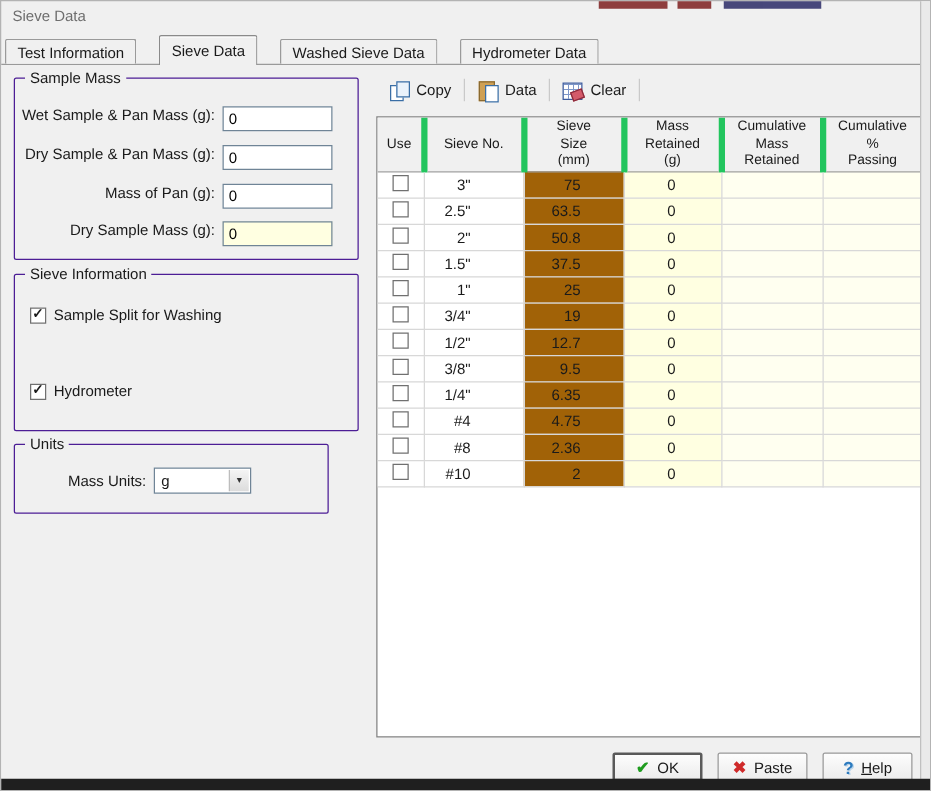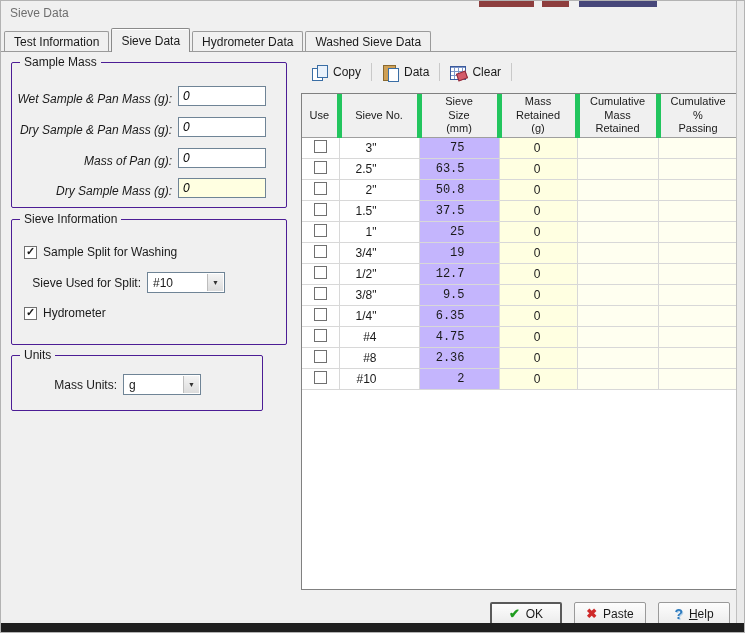--- a/index.html
+++ b/index.html
@@ -23,21 +23,21 @@
   .artifact .a1 { left: 0;   width: 55px; background: #7d2020; }
   .artifact .a2 { left: 63px; width: 27px; background: #7d2020; }
   .artifact .a3 { left: 100px; width: 78px; background: #2a2a66; }
 
   .titlebar {
     position: absolute; top: 0; left: 0; right: 8px; height: 26px;
     padding: 5px 0 0 9px; color: #6e6e6e;
   }
   .tabstrip {
     position: absolute; top: 27px; left: 3px; height: 23px;
-    display: flex; align-items: flex-end; z-index: 3;
+    display: flex; align-items: flex-end; z-index: 3; gap: 16px;
   }
   .tab {
     height: 20px; padding: 3px 9px 0 9px; margin-right: 2px;
     border: 1px solid #9a9a9a; border-bottom: none;
     border-radius: 2px 2px 0 0; background: #f0f0f0;
     white-space: nowrap; cursor: default;
   }
   .tab.active {
     height: 24px; margin-bottom: -1px; padding-top: 5px;
     background: #f0f0f0; border-color: #8a8a8a;
@@ -61,21 +61,21 @@
   .legend {
     position: absolute; top: -8px; left: 8px; padding: 0 4px;
     background: #f0f0f0; white-space: nowrap;
   }
   #gb-sample { left: 10px; top: 10px;  width: 276px; height: 146px; }
   #gb-sieve  { left: 10px; top: 167px; width: 276px; height: 126px; }
   #gb-units  { left: 10px; top: 303px; width: 252px; height: 56px;  }
 
   .field-row {
     position: absolute; left: 8px; right: 20px; height: 21px;
-    display: flex; align-items: flex-end; justify-content: flex-end; gap: 6px; font-style: italic;
+    display: flex; align-items: flex-start; justify-content: flex-end; gap: 6px;
   }
   .field-row label { text-align: right; white-space: nowrap; }
   .textbox {
     width: 88px; height: 20px; border: 1px solid #6f8496;
     background: #ffffff; font: inherit; padding: 1px 4px;
   }
   .textbox.yellow { background: #ffffe1; }
 
   .cb-row {
     position: absolute; left: 12px; right: 8px; height: 16px;
@@ -157,21 +157,21 @@
     border-right: 5px solid #22c55e; border-bottom: 1px solid #9f9f9f;
     text-align: center; vertical-align: middle;
     white-space: pre-line; line-height: 1.2; padding: 1px 2px;
   }
   .grid td {
     height: 21px; font-size: 12px; padding: 0 4px;
     border-right: 1px solid #d8d8d8; border-bottom: 1px solid #d8d8d8;
   }
   td.c-use  { text-align: center; background: #fff; }
   td.c-no   { text-align: right; padding-right: 42px; background: #fff; }
-  td.c-size { text-align: right; padding-right: 34px; background: #c4b5fd; font-family: Liberation Mono, monospace; }
+  td.c-size { text-align: right; padding-right: 34px; background: #a16207; }
   td.c-mass { text-align: right; padding-right: 36px; background: #ffffe1; }
   td.c-cum  { background: #fffff0; }
 
   
   .btn {
     position: absolute; top: 550px; width: 72px; height: 23px;
     display: flex; align-items: center; justify-content: center; gap: 6px;
     background: linear-gradient(#fdfdfd, #ececec);
     border: 1px solid #9a9a9a; border-radius: 2px; cursor: default;
   }
@@ -193,22 +193,22 @@
       <span class="a3"></span>
   </div>
 
   <div class="titlebar">
     <span>Sieve Data</span>
   </div>
 
   <div class="tabstrip">
     <div class="tab">Test Information</div>
     <div class="tab active">Sieve Data</div>
+    <div class="tab">Washed Sieve Data</div>
     <div class="tab">Hydrometer Data</div>
-    <div class="tab">Washed Sieve Data</div>
   </div>
 
   <div class="content">
 
     <div class="groupbox" id="gb-sample">
       <span class="legend">Sample Mass</span>
       <div class="field-row" style="top:22px">
         <label>Wet Sample &amp; Pan Mass (g):</label>
         <input class="textbox" value="0" style="">
       </div>
@@ -226,27 +226,20 @@
       </div>
     </div>
 
     <div class="groupbox" id="gb-sieve">
       <span class="legend">Sieve Information</span>
       <div class="cb-row" style="top:24px">
         <span class="cb">
             <span class="mark">✓</span>
           </span>
         <label>Sample Split for Washing</label>
-      </div>
-      <div class="combo-row" style="top:52px">
-        <label>Sieve Used for Split:</label>
-        <div class="combo">
-          <span>#10</span>
-          <span class="combo-arrow">▼</span>
-        </div>
       </div>
       <div class="cb-row" style="top:85px">
         <span class="cb">
             <span class="mark">✓</span>
           </span>
         <label>Hydrometer</label>
       </div>
     </div>
 
     <div class="groupbox" id="gb-units">

